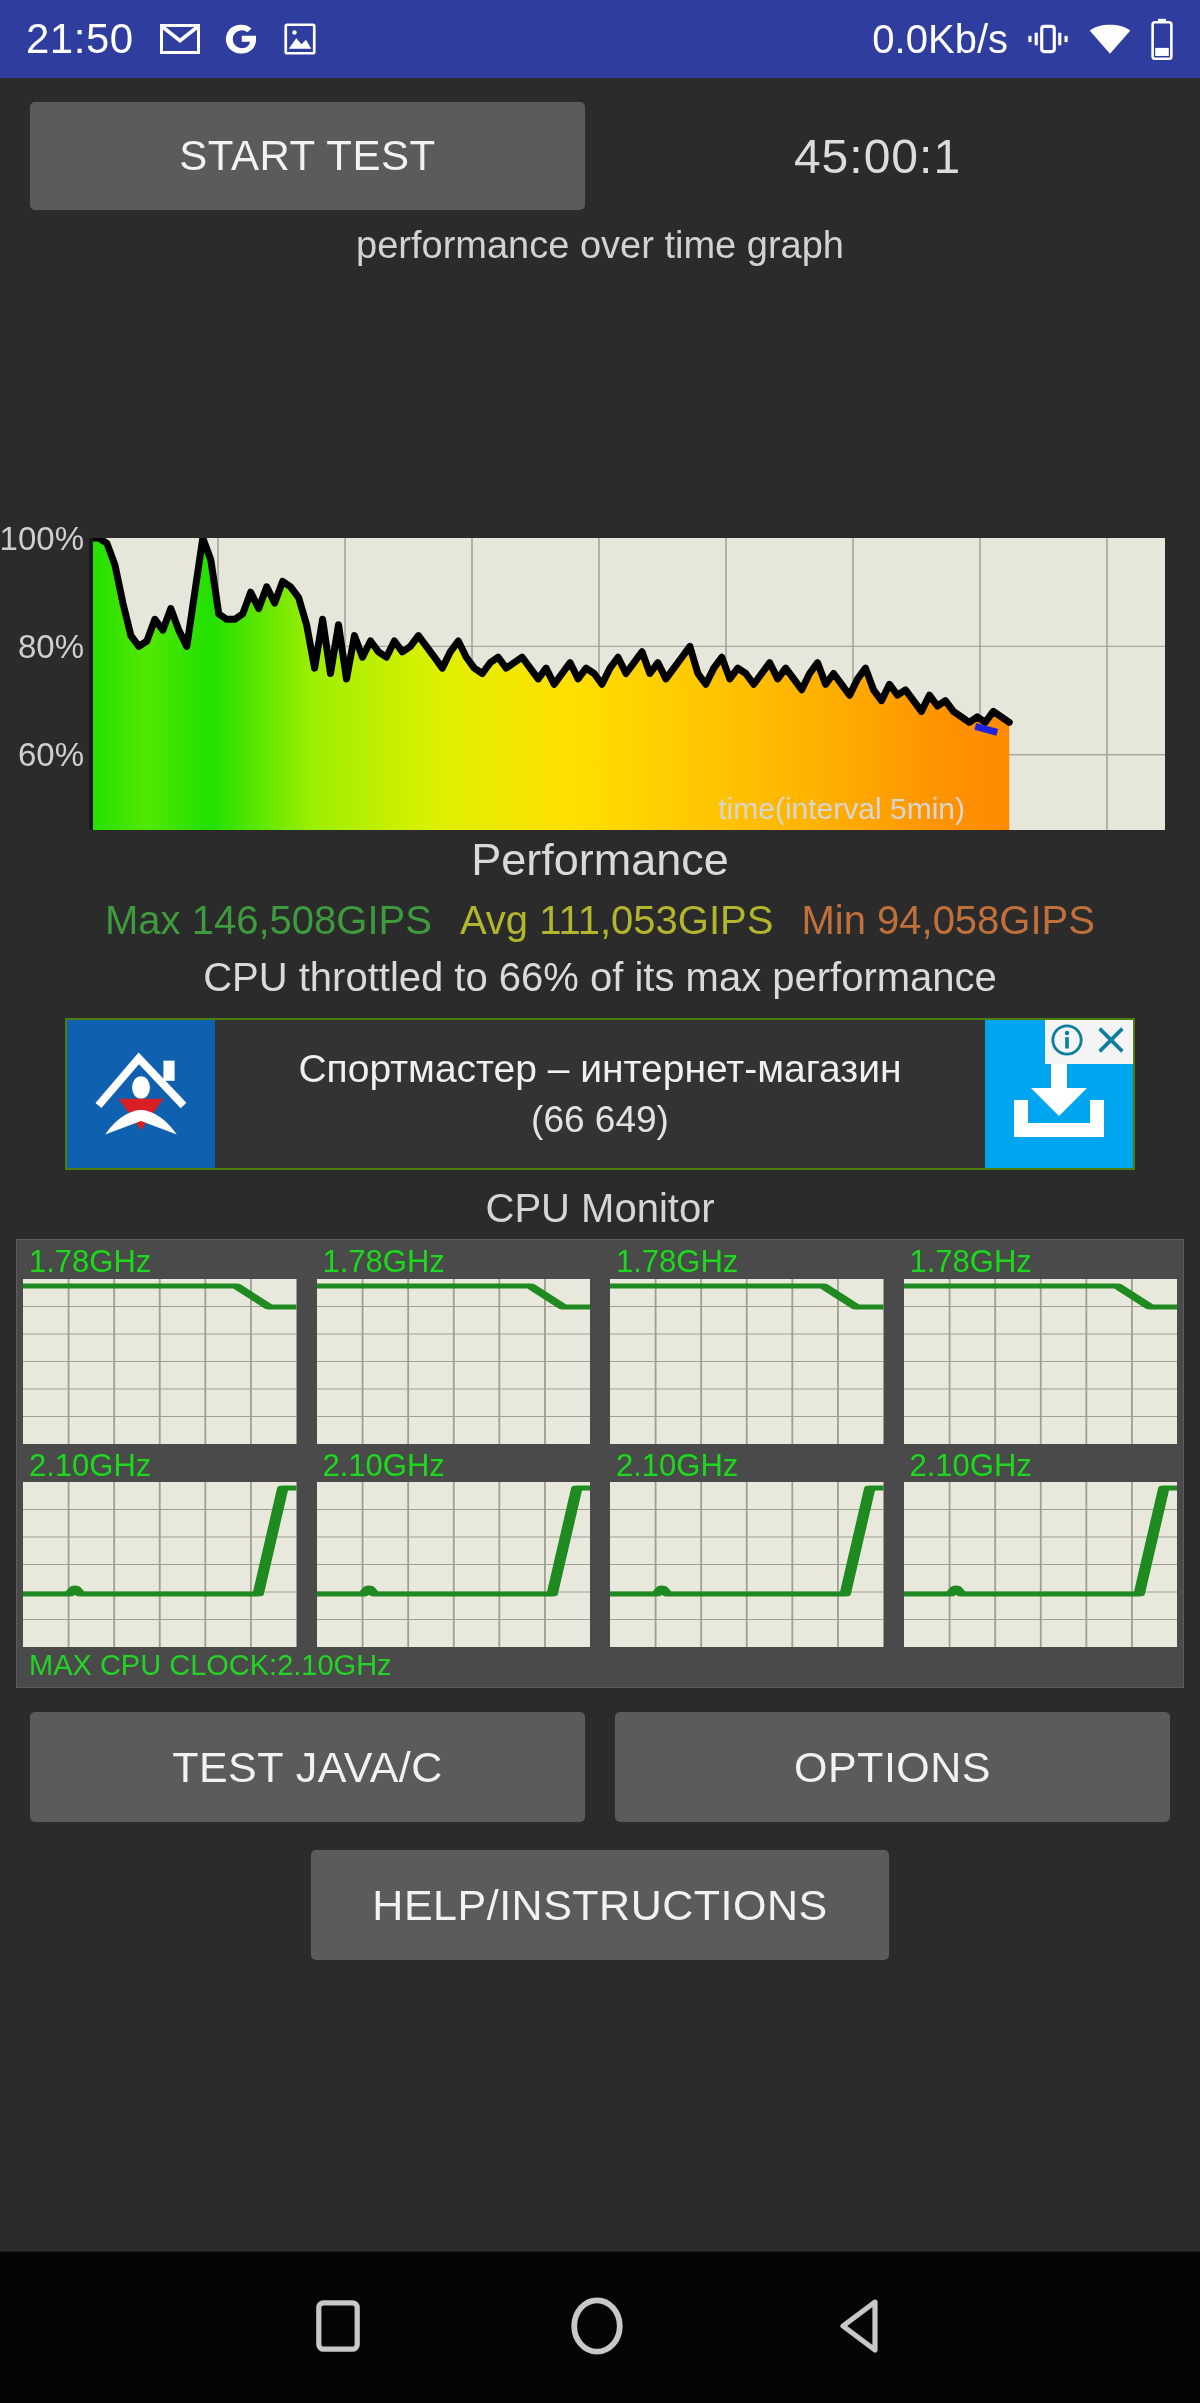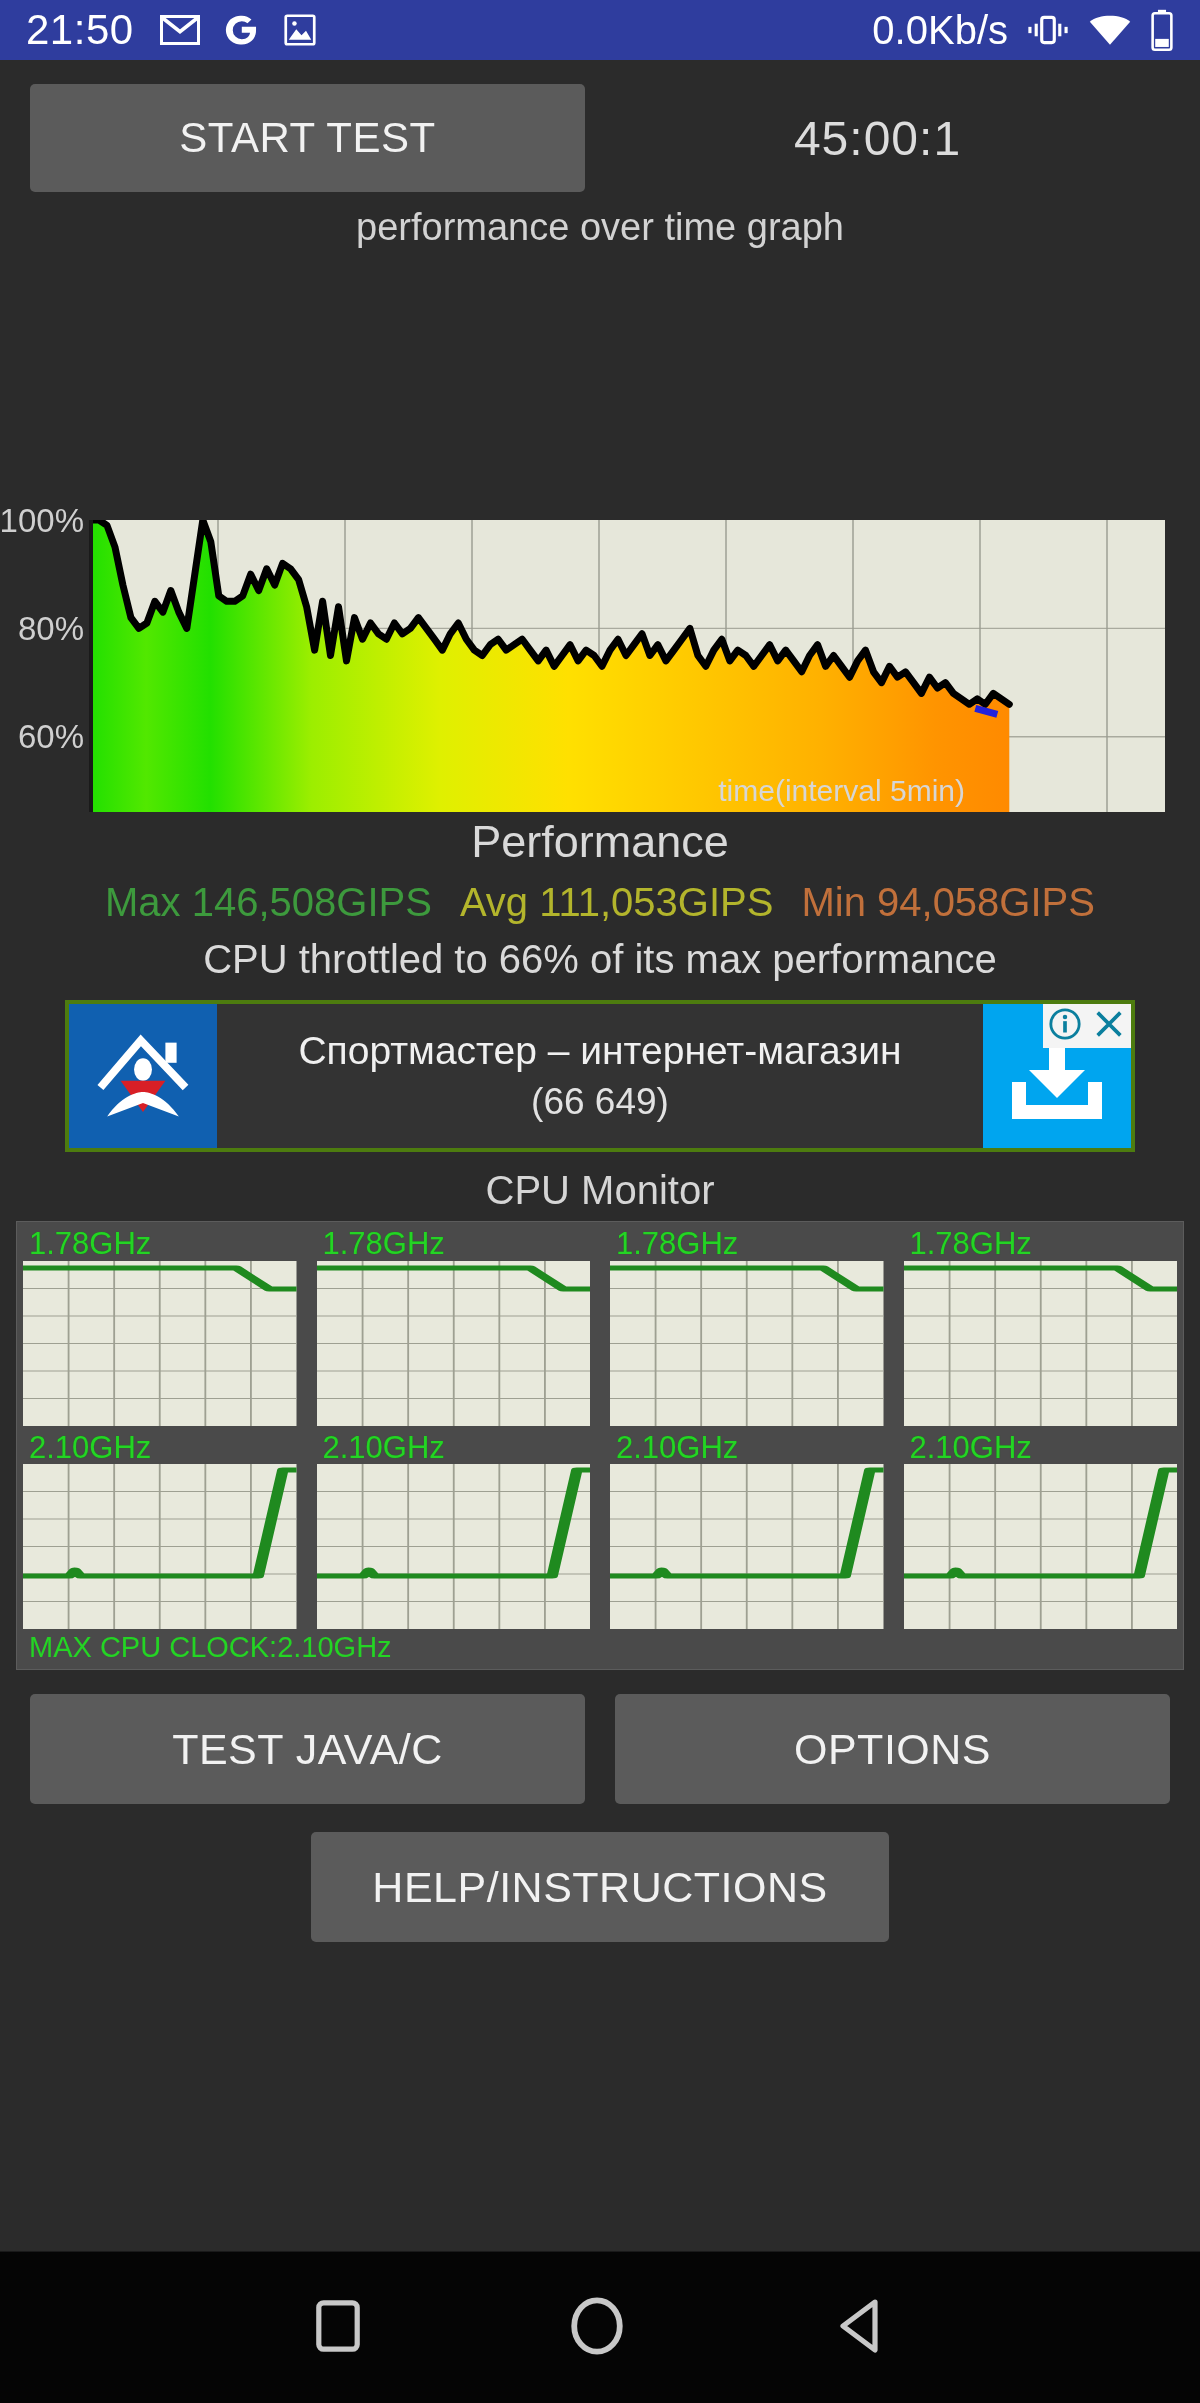--- a/index.html
+++ b/index.html
@@ -6,21 +6,21 @@
   html,body { width:1200px; height:2403px; }
   body {
     background:#2b2b2b;
     font-family:"Liberation Sans", sans-serif;
     overflow:hidden;
     position:relative;
   }
 
   
   .statusbar{
-    height:60px; width:1200px;
+    height:78px; width:1200px;
     background:#2f3d9e;
     display:flex; align-items:center;
     padding:0 26px;
     color:#ffffff;
   }
   .sb-time{ font-size:42px; letter-spacing:0.5px; }
   .sb-left-icons{ display:flex; align-items:center; gap:22px; margin-left:26px; }
   .sb-spacer{ flex:1; }
   .sb-right{ display:flex; align-items:center; gap:18px; }
   .sb-net{ font-size:40px; }
@@ -83,21 +83,21 @@
   .throttle-line{
     text-align:center; color:#dadada;
     font-size:40px; margin-top:12px;
   }
 
   
   .ad{
     margin:18px auto 0;
     width:1070px; height:152px;
     background:#333333;
-    border:4px solid #4d7c0f;
+    border:2px solid #4d7c0f;
     display:flex; align-items:stretch;
     position:relative;
   }
   .ad-logo{
     width:148px; background:#1060b0;
     display:flex; align-items:center; justify-content:center;
   }
   .ad-body{
     flex:1;
     display:flex; flex-direction:column;

